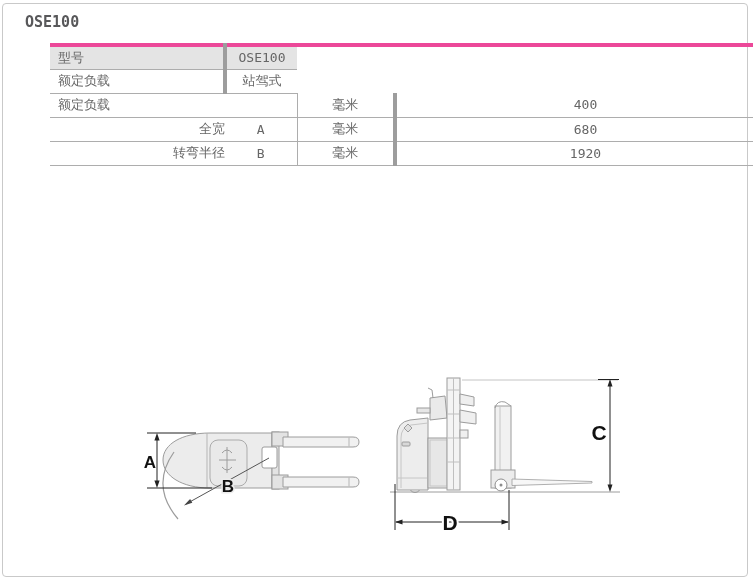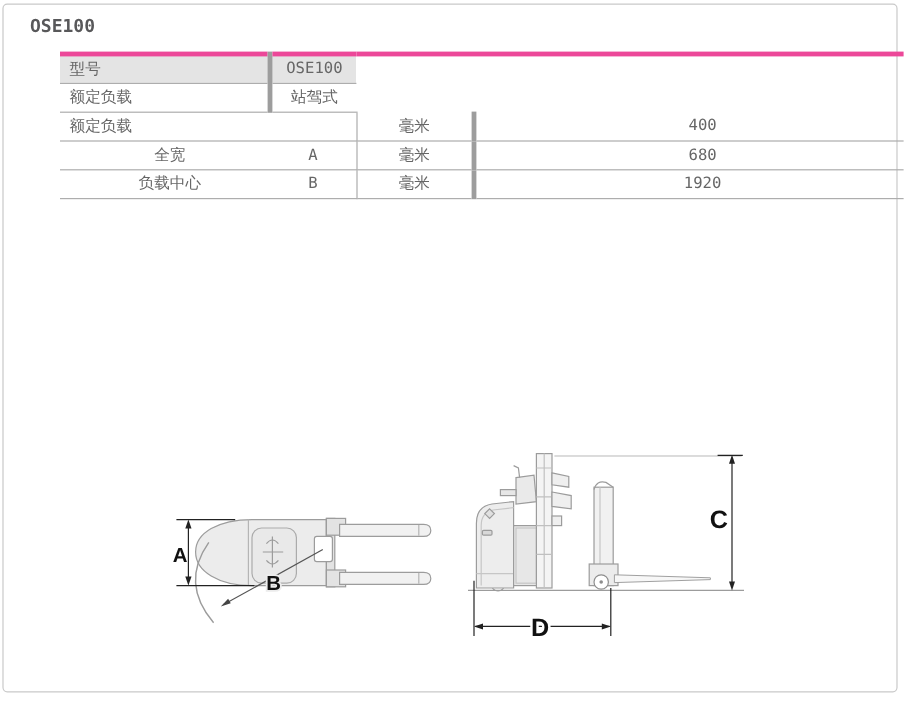--- a/index.html
+++ b/index.html
@@ -12,21 +12,21 @@
 
   .page-title { position:absolute; left:25px; top:13px; font-family:"DejaVu Sans Mono","Liberation Mono",monospace;
                 font-size:15px; font-weight:bold; color:#58585a; letter-spacing:0px; }
 
   .spec-wrap { position:absolute; left:10px; top:43px; width:724px; }
   table.spec { width:724px; table-layout:fixed; border-collapse:collapse;
                border-top:4px solid #ec4899;margin-left:40px; }
   table.spec tr { height:24px; }
   table.spec td { border-bottom:1px solid #adadad; font-size:13px; color:#666;
                   vertical-align:middle; overflow:hidden; white-space:nowrap; }
-  td.c-label { text-align:center; padding-left:8px; }
+  td.c-label { text-align:right; padding-left:8px; }
   td.c-span3 { text-align:left; padding-left:8px; border-right:4px solid #9d9d9d; }
   td.c-span2 { text-align:left; padding-left:8px; border-right:1px solid #adadad; }
   td.c-letter { text-align:center; border-right:1px solid #adadad;
                 font-family:"DejaVu Sans Mono","Liberation Mono",monospace; font-size:12px; }
   td.c-unit { text-align:center; border-right:4px solid #9d9d9d; }
   td.c-value { text-align:center; font-family:"DejaVu Sans Mono","Liberation Mono",monospace; }
   tr.header-row td { background:#e4e4e4; }
 
   svg text.dim-label { font-family:"Liberation Sans","DejaVu Sans",sans-serif;
                        font-weight:bold; fill:#111; }
@@ -66,21 +66,21 @@
         <td class="c-unit">毫米</td>
         <td class="c-value">400</td>
       </tr>
       <tr>
         <td class="c-label">全宽</td>
         <td class="c-letter">A</td>
         <td class="c-unit">毫米</td>
         <td class="c-value">680</td>
       </tr>
       <tr>
-        <td class="c-label">负载中心</td>
+        <td class="c-label">转弯半径</td>
         <td class="c-letter">B</td>
         <td class="c-unit">毫米</td>
         <td class="c-value">1920</td>
       </tr>
     </tbody>
   </table>
 </div>
 
 <svg id="topview" class="drawing" width="228" height="104" viewBox="0 0 228 104">
   <g stroke="#9c9c9c" fill="none" stroke-width="1">

